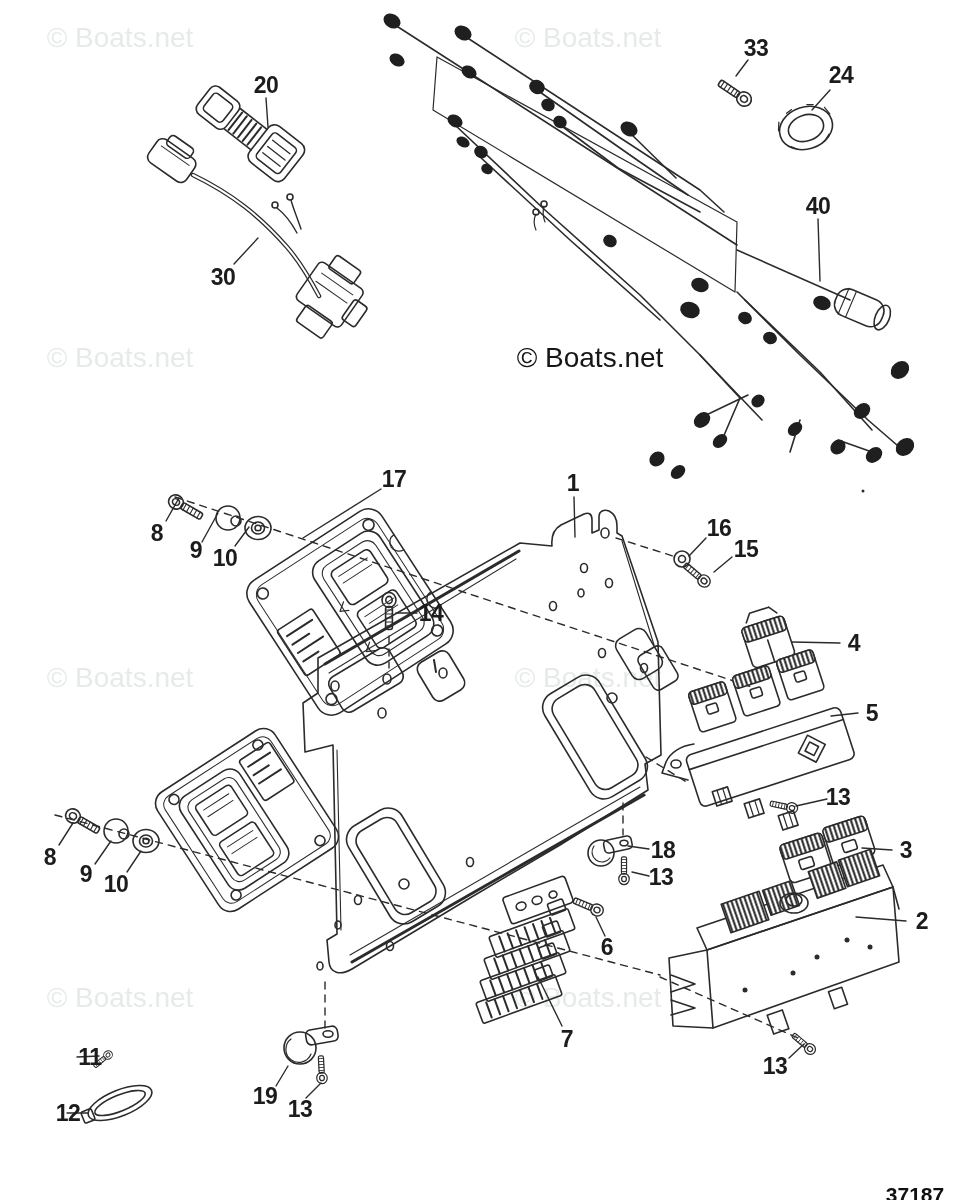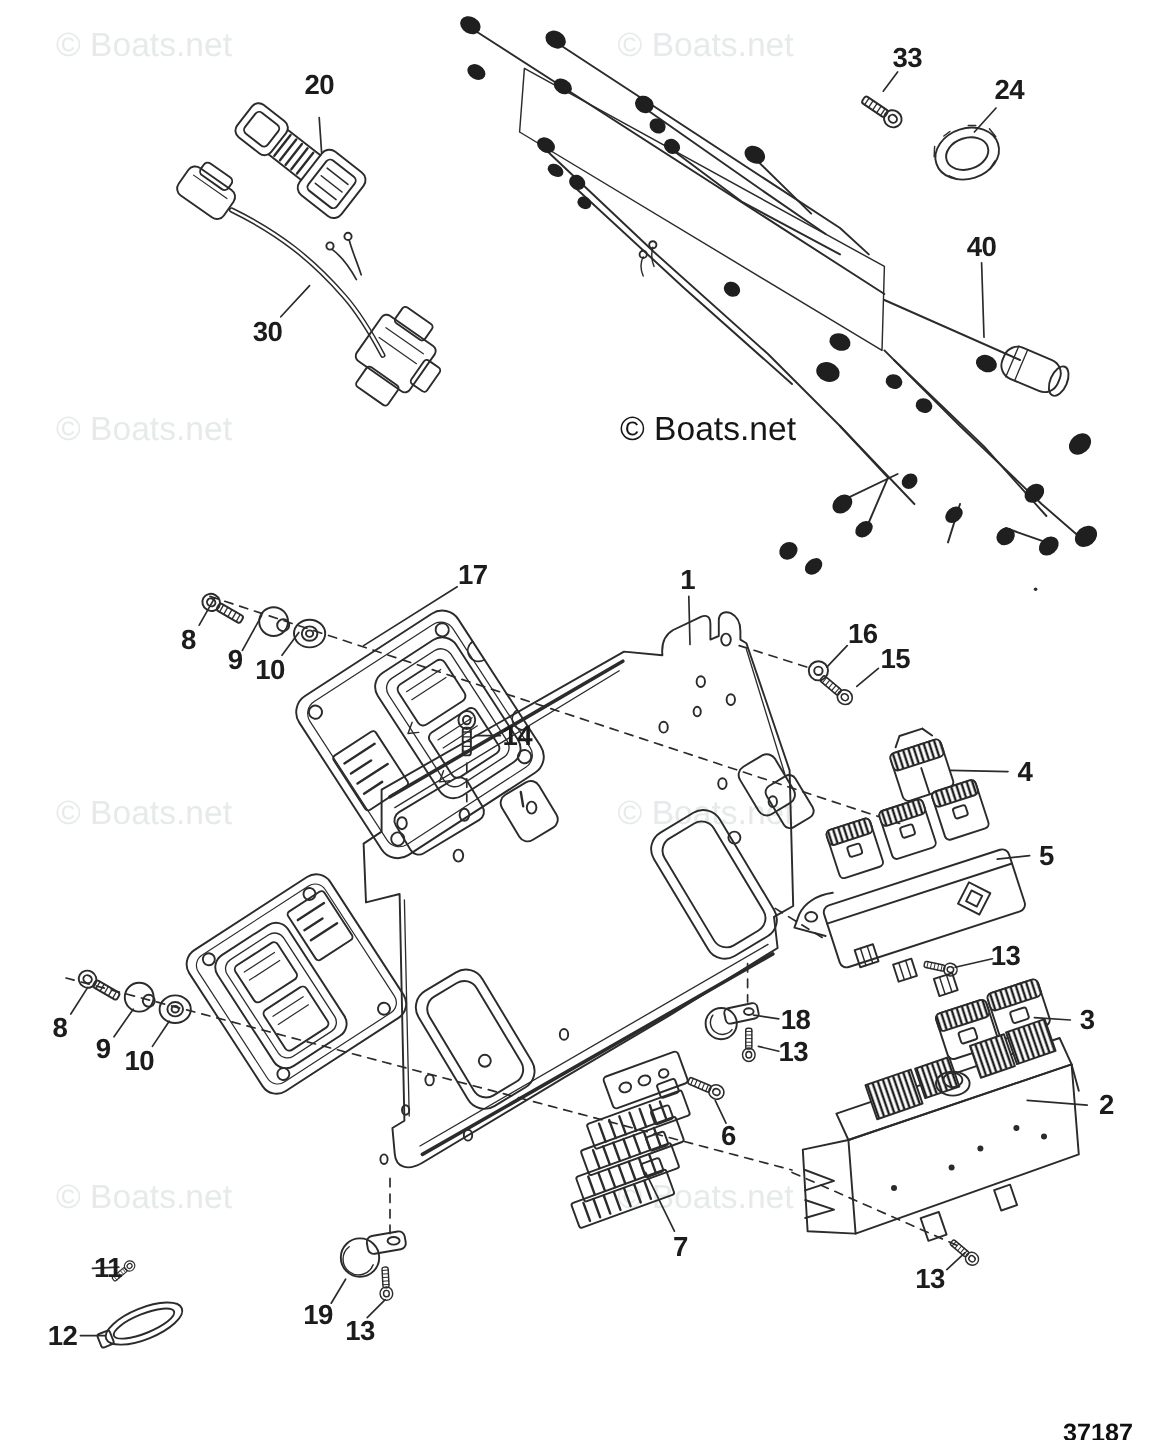--- a/index.html
+++ b/index.html
@@ -469,32 +469,32 @@
       <div class="callout" style="left: 872px; top: 713px;">5</div>
       <div class="callout" style="left: 607px; top: 947px;">6</div>
       <div class="callout" style="left: 567px; top: 1039px;">7</div>
       <div class="callout" style="left: 157px; top: 533px;">8</div>
       <div class="callout" style="left: 196px; top: 550px;">9</div>
       <div class="callout" style="left: 225px; top: 558px;">10</div>
       <div class="callout" style="left: 50px; top: 857px;">8</div>
       <div class="callout" style="left: 86px; top: 874px;">9</div>
       <div class="callout" style="left: 116px; top: 884px;">10</div>
       <div class="callout" style="left: 62px; top: 1057px; margin-left: 28px;">11</div>
-      <div class="callout" style="left: 52px; top: 1113px;">12</div>
+      <div class="callout" style="left: 68px; top: 1113px;">12</div>
       <div class="callout" style="left: 838px; top: 797px;">13</div>
       <div class="callout" style="left: 661px; top: 877px;">13</div>
       <div class="callout" style="left: 300px; top: 1109px;">13</div>
       <div class="callout" style="left: 775px; top: 1066px;">13</div>
       <div class="callout" style="left: 431px; top: 613px;">14</div>
       <div class="callout" style="left: 746px; top: 549px;">15</div>
       <div class="callout" style="left: 719px; top: 528px;">16</div>
       <div class="callout" style="left: 394px; top: 479px;">17</div>
       <div class="callout" style="left: 663px; top: 850px;">18</div>
       <div class="callout" style="left: 265px; top: 1096px;">19</div>
-      <div class="callout" style="left: 266px; top: 71px;">20</div>
+      <div class="callout" style="left: 266px; top: 85px;">20</div>
       <div class="callout" style="left: 223px; top: 277px;">30</div>
       <div class="callout" style="left: 818px; top: 206px;">40</div>
       <div class="callout" style="left: 756px; top: 48px;">33</div>
       <div class="callout" style="left: 841px; top: 75px;">24</div>
     </div>
 
   <div class="fig-num" style="left:915px;top:1147px;">37187</div>
 </div>
 
 </body></html>

